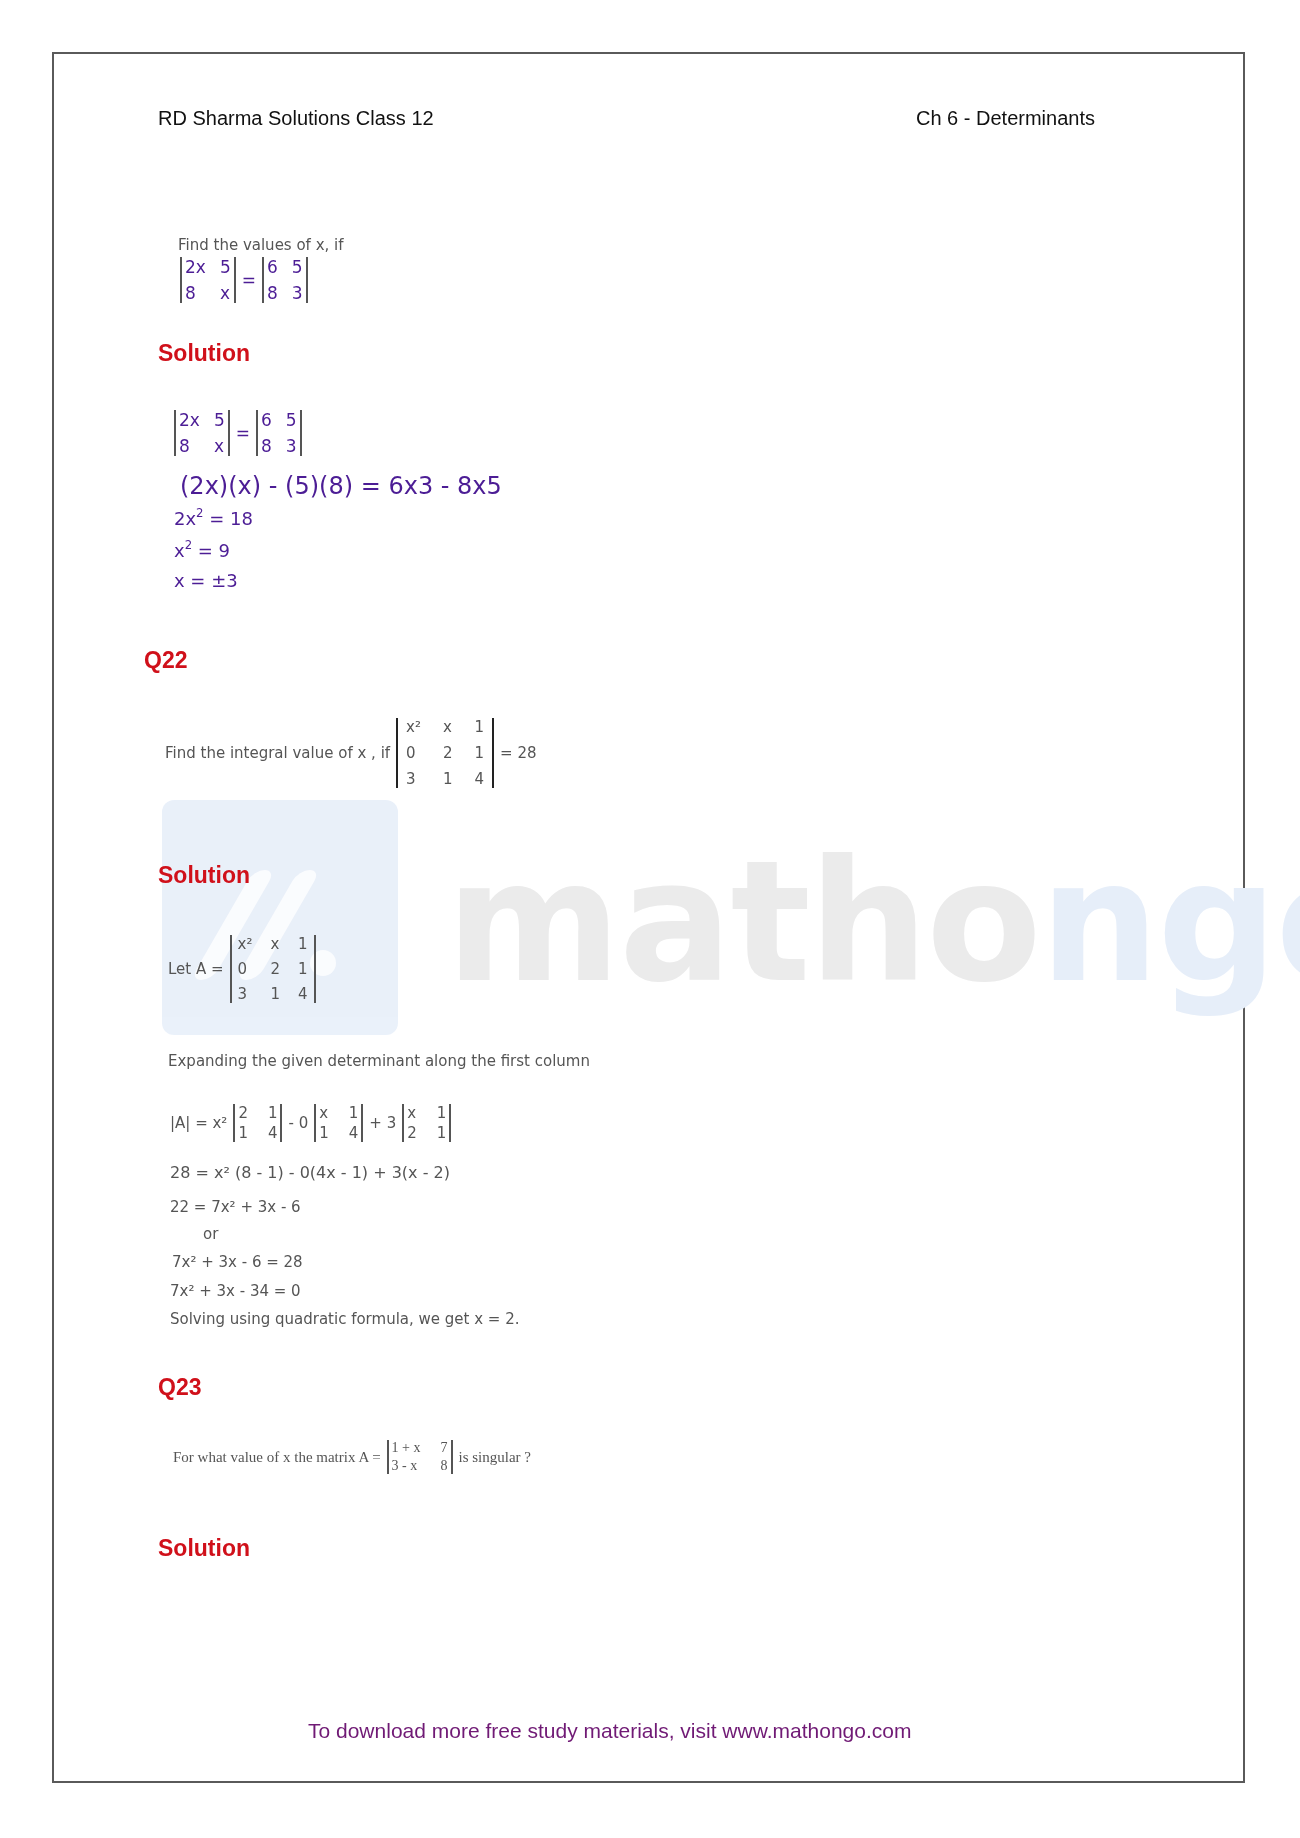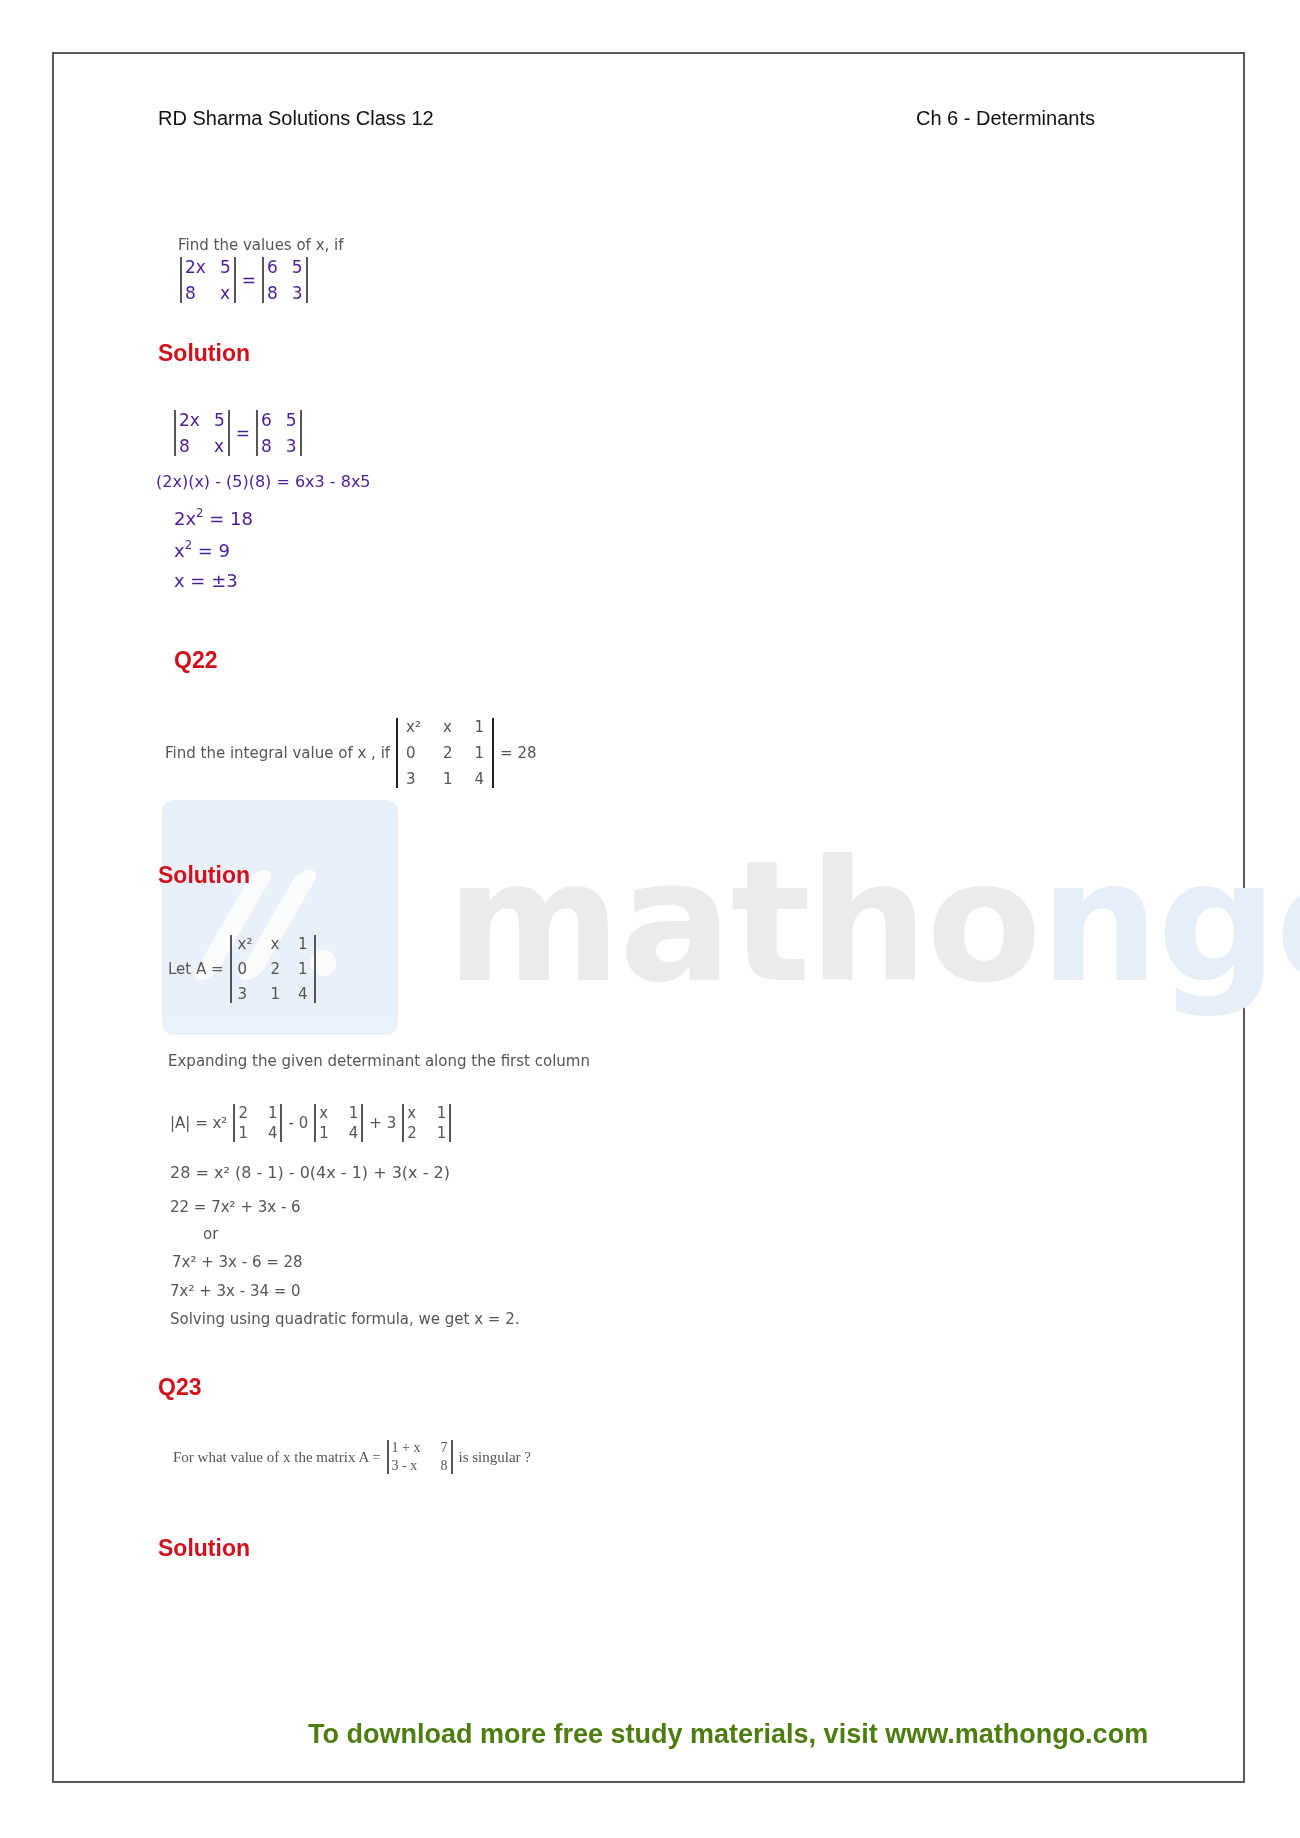--- a/index.html
+++ b/index.html
@@ -14,21 +14,21 @@
   .det { display:inline-flex; vertical-align:middle; border-left:2px solid #555; border-right:2px solid #555; padding:0 3px; }
   .det.dark { border-color:#222; }
   .det .grid { display:grid; row-gap:6px; column-gap:14px; }
   .row { display:flex; align-items:center; gap:6px; }
   sup { font-size:0.65em; vertical-align:0.7em; line-height:0; }
   .wm-box { position:absolute; left:162px; top:800px; width:236px; height:235px; background:#e6eef9; border-radius:12px; opacity:0.85; }
   .wm-slash { position:absolute; width:22px; height:110px; background:#ffffff; border-radius:11px; transform:skewX(-30deg); opacity:0.8; }
   .wm-dot { position:absolute; width:26px; height:26px; border-radius:50%; background:#ffffff; opacity:0.8; }
   .wm-text { position:absolute; left:446px; top:838px; font-family:"DejaVu Sans", sans-serif; font-weight:bold; font-size:168px; letter-spacing:-2px; line-height:1; color:#ebebeb; }
   .wm-text .go { color:#e6eef9; }
-  .footer { font-family:"Liberation Sans", sans-serif; font-weight:bold; font-size:27px; color:#4d7c0f; }
+  .footer { font-family:"Liberation Sans", sans-serif; font-weight:normal; font-size:21px; color:#701a75; }
 </style>
 </head>
 <body>
 
 <div class="page-border"></div>
 
 <div class="wm-box">
   <div class="wm-slash" style="left:60px; top:70px;"></div>
   <div class="wm-slash" style="left:105px; top:70px;"></div>
   <div class="wm-dot" style="left:148px; top:150px;"></div>
@@ -72,26 +72,26 @@
   <span>=</span>
   <span class="det">
     <span class="grid" style="grid-template-columns:auto auto;">
       <span>6</span>
       <span>5</span>
       <span>8</span>
       <span>3</span>
     </span>
   </span>
 </div>
-<div class="abs math" style="left:156px; top:472px; font-size:16px;">(2x)(x) - (5)(8) = 6x3 - 8x5</div>
+<div class="abs math" style="left:180px; top:472px; font-size:24px;">(2x)(x) - (5)(8) = 6x3 - 8x5</div>
 <div class="abs math" style="left:174px; top:508px; font-size:18px;"><span>2x</span><sup>2</sup><span> = 18</span></div>
 <div class="abs math" style="left:174px; top:540px; font-size:18px;"><span>x</span><sup>2</sup><span> = 9</span></div>
 <div class="abs math" style="left:174px; top:570px; font-size:18px;">x = ±3</div>
 
-<div class="abs red" style="left:174px; top:647px;">Q22</div>
+<div class="abs red" style="left:144px; top:647px;">Q22</div>
 <div class="abs row math-sm" style="left:165px; top:718px;">
   <span>Find the integral value of x , if</span>
   <span class="det dark" style="padding:0 8px;">
     <span class="grid" style="grid-template-columns:auto auto auto; column-gap:22px; row-gap:8px;">
       <span>x²</span>
       <span>x</span>
       <span>1</span>
       <span>0</span>
       <span>2</span>
       <span>1</span>

